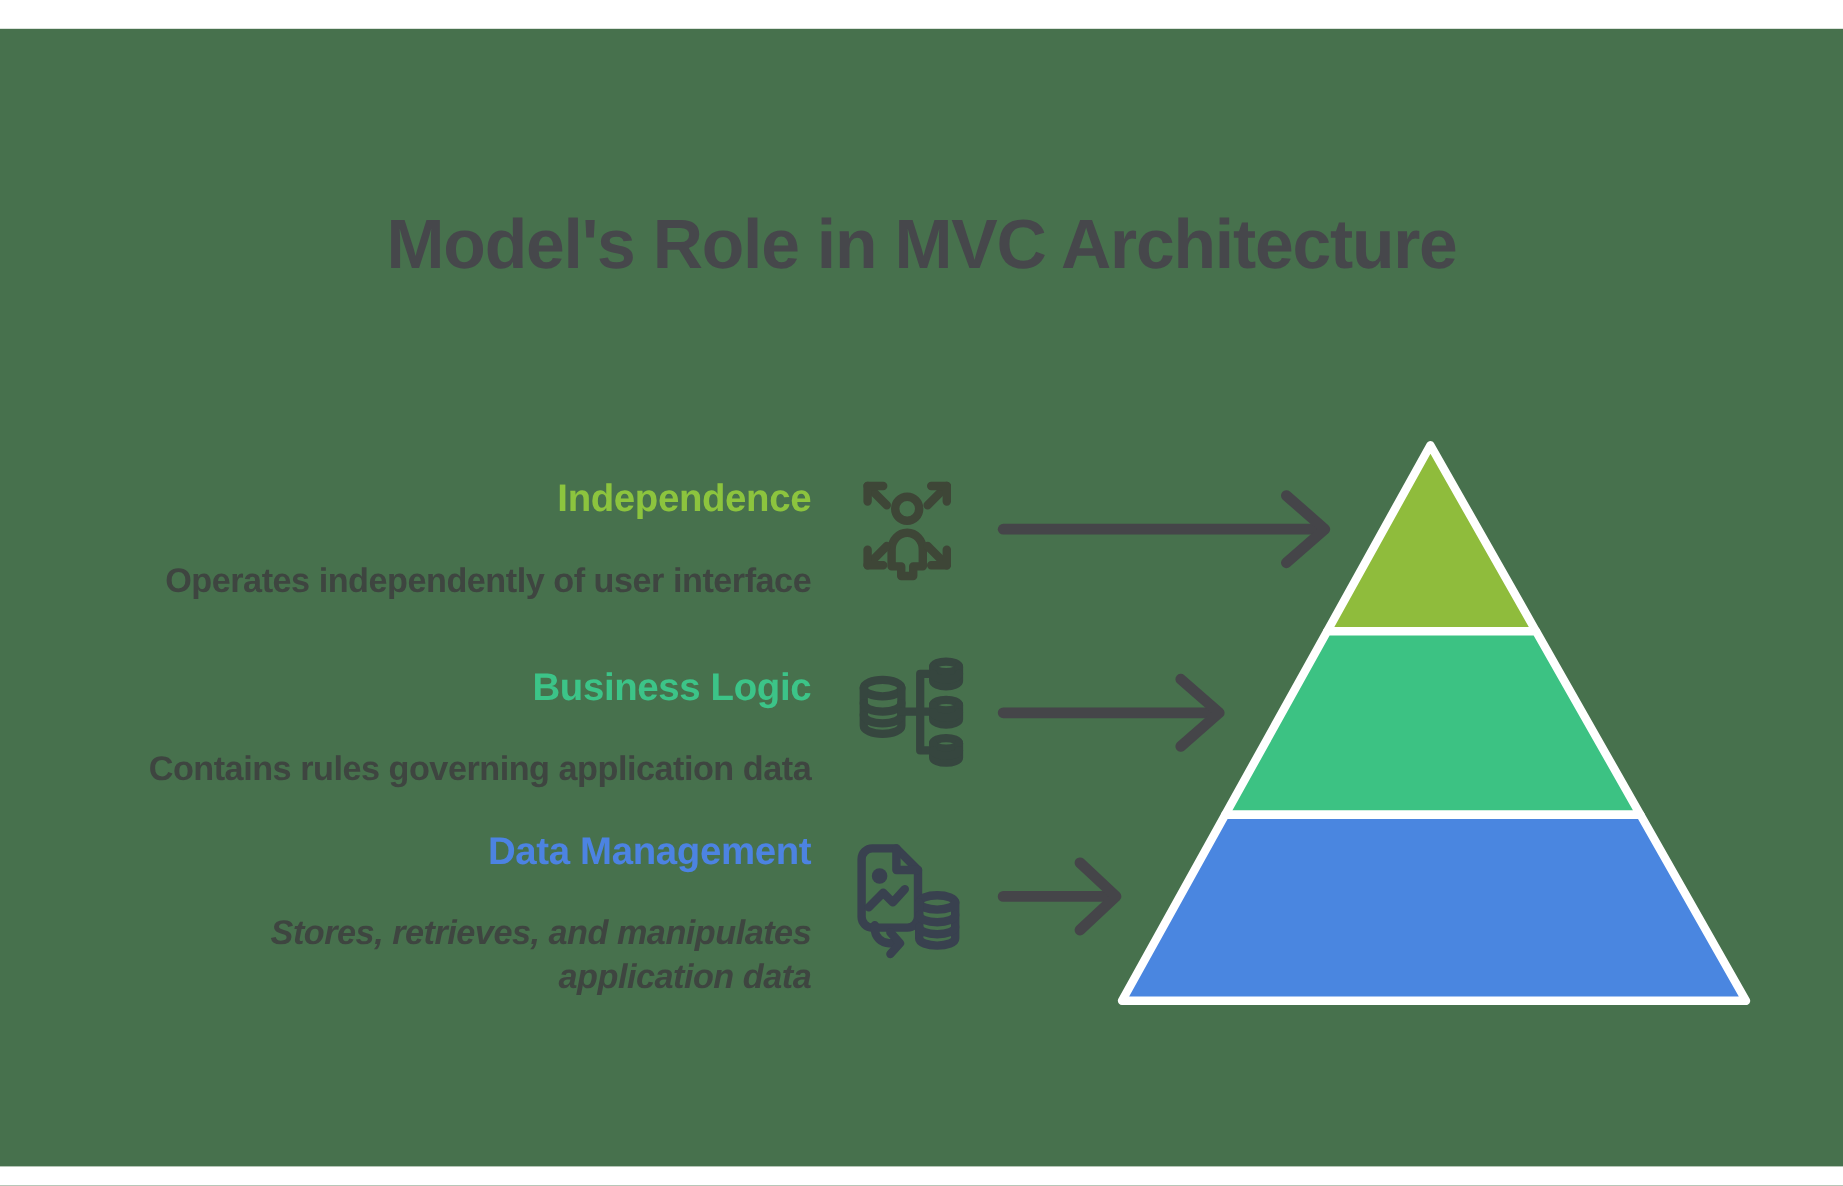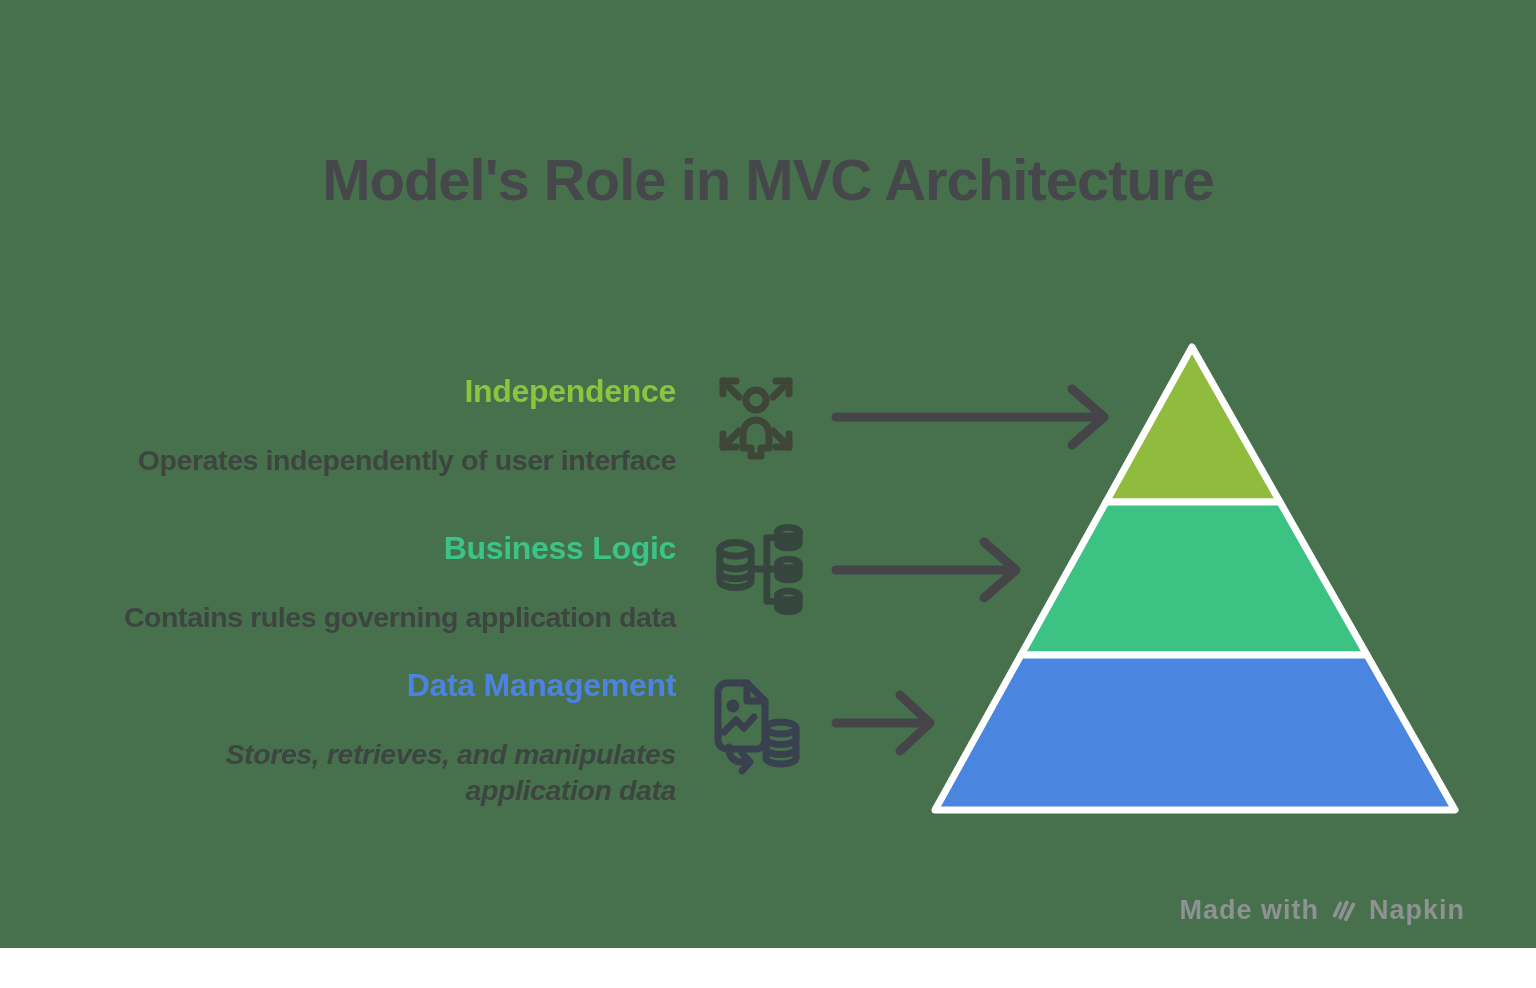--- a/index.html
+++ b/index.html
@@ -1,20 +1,20 @@
 <!DOCTYPE html>
 <html><head>
 <meta charset="utf-8">
 <style>
   html, body { margin: 0; padding: 0; }
   body {
     width: 1536px; height: 988px; overflow: hidden;
     font-family: "Liberation Sans", "DejaVu Sans", sans-serif;
   }
-  .canvas { position: relative; width: 1536px; height: 948px; }
+  .canvas { position: relative; width: 1536px; height: 948px; margin-top: 24px; }
 
   .title {
     position: absolute; top: 150px; left: 0; width: 1536px;
     text-align: center; font-size: 58px; font-weight: bold;
     letter-spacing: -1px; margin: 0; line-height: 1.05;
   }
 
   .row { position: absolute; right: 860px; width: 700px; text-align: right; }
   .row-0 { top: 370px; }
   .row-1 { top: 527px; }
@@ -132,23 +132,14 @@
         <polyline points="900,695 930,723 900,751"></polyline>
       </g>
     </g>
     <g stroke-width="7" stroke-linejoin="round" stroke="#FFFFFF">
       <polygon points="1192,347 1280,502 1106,502" fill="#8FBC3C"></polygon>
       <polygon points="1106,502 1280,502 1367,655 1021,655" fill="#3CC283"></polygon>
       <polygon points="1021,655 1367,655 1455,810 935,810" fill="#4A86E0"></polygon>
     </g>
   </svg>
 
-  <div class="watermark" style="color: rgb(143, 146, 146);">
-    <span>Made with</span>
-    <svg width="30" height="30" viewBox="0 0 32 32" fill="none" stroke="currentColor" stroke-width="4" stroke-linecap="round">
-      <path d="M6,22 L12,9"></path>
-      <path d="M12,24 L19,8"></path>
-      <path d="M18,26 L26,10"></path>
-    </svg>
-    <span>Napkin</span>
-  </div>
 
 </div>
 
 </body></html>

